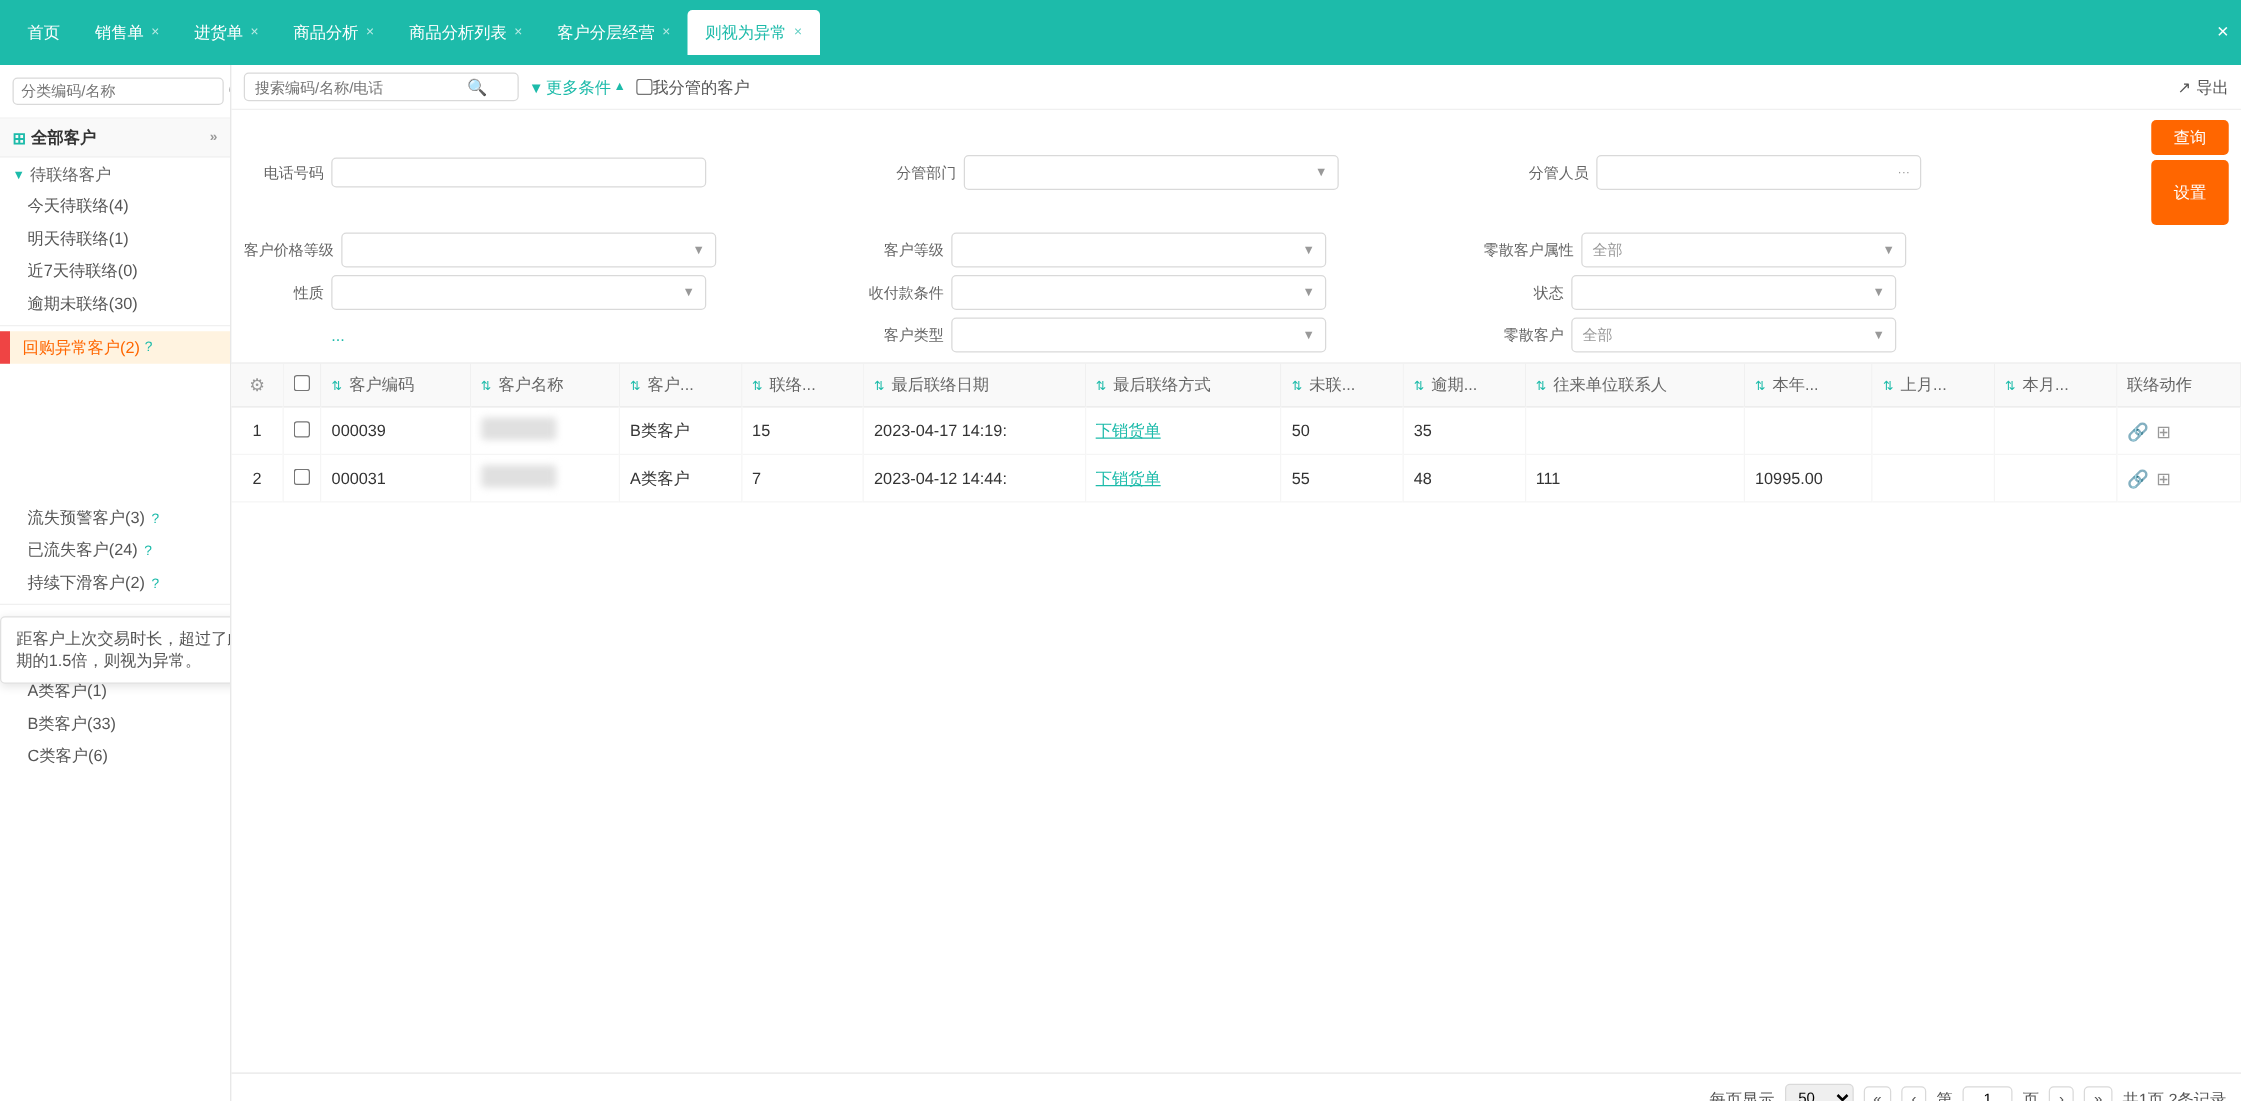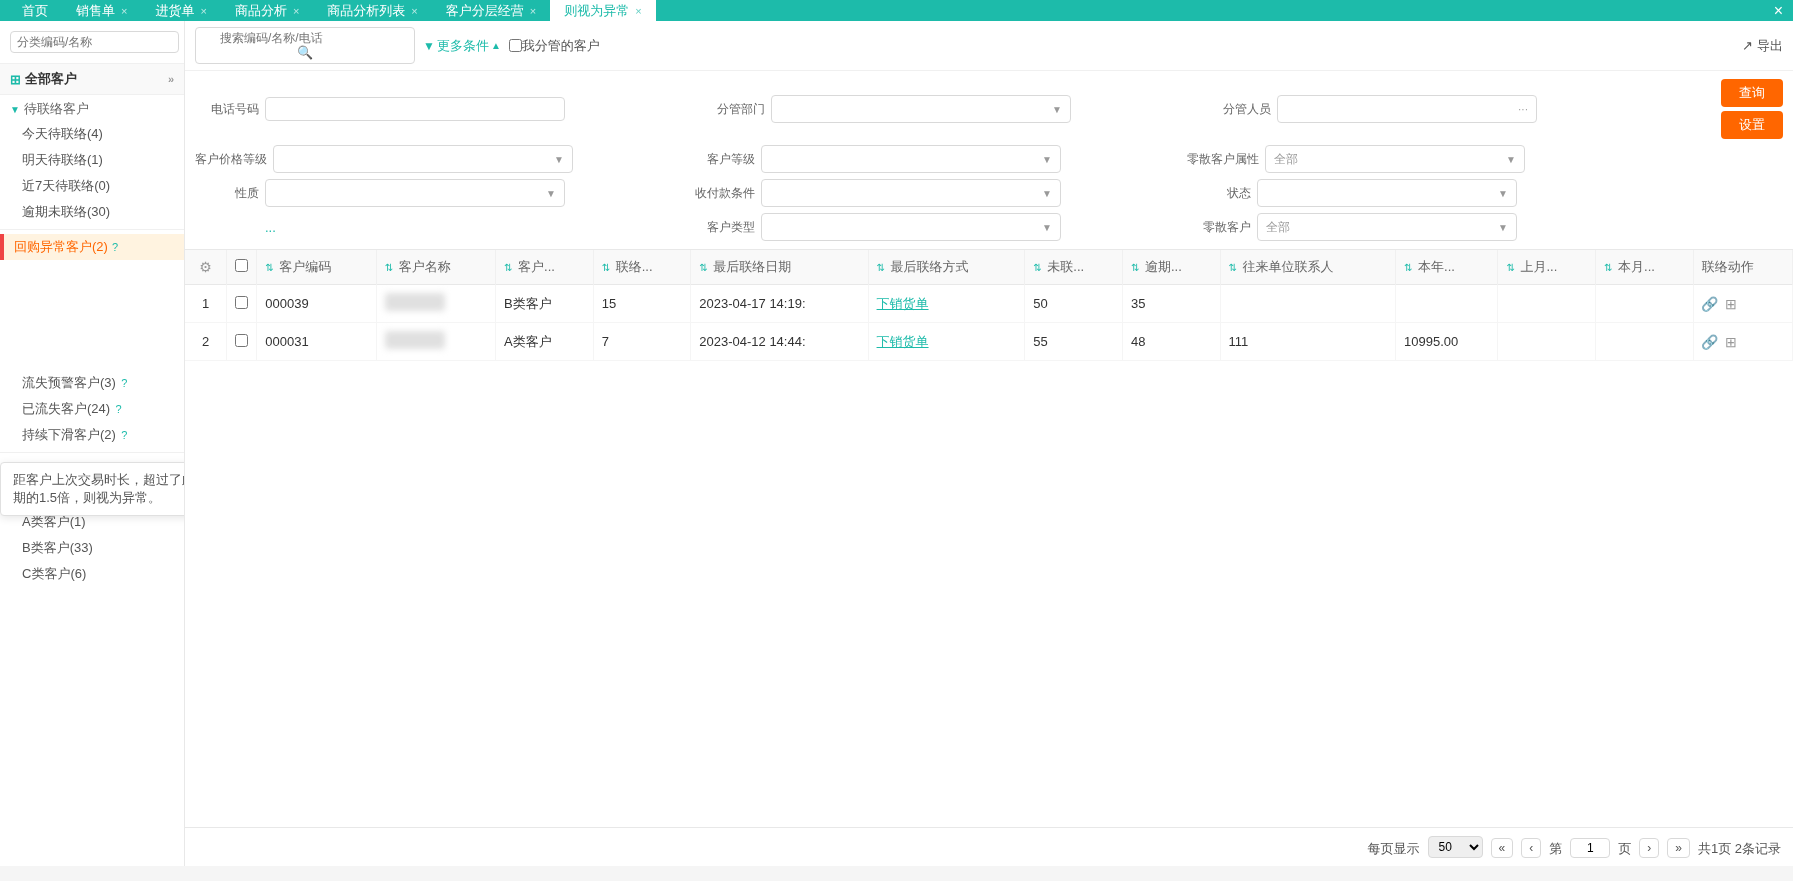--- a/index.html
+++ b/index.html
@@ -1,21 +1,21 @@
 <!DOCTYPE html>
 <html><head>
   <meta charset="utf-8">
   <style>
     * { box-sizing: border-box; margin: 0; padding: 0; font-family: 'Microsoft YaHei', Arial, sans-serif; font-size: 13px; }
     body { background: #f5f5f5; overflow: hidden; width: 1793px; height: 881px; }
 
     
     .top-nav {
       background: #1dbbaa;
-      height: 21px;
+      height: 52px;
       display: flex;
       align-items: center;
       padding: 0 8px;
       color: white;
       position: relative;
     }
     .nav-item {
       padding: 0 14px;
       height: 36px;
       display: flex;
@@ -95,21 +95,21 @@
     .sidebar-group-label .triangle { color: #1dbbaa; margin-right: 4px; font-size: 10px; }
     .sidebar-item {
       padding: 4px 10px 4px 22px;
       color: #555;
       font-size: 12px;
       cursor: pointer;
       white-space: nowrap;
       overflow: hidden;
       text-overflow: ellipsis;
     }
-    .sidebar-item.active { background: #fff3e0; color: #f60; border-left: 4px solid #ef4444; }
+    .sidebar-item.active { background: #fff3e0; color: #f60; border-left: 8px solid #ef4444; }
     .sidebar-divider { height: 1px; background: #f0f0f0; margin: 4px 0; }
 
     
     .tooltip-box {
       position: absolute;
       left: 0;
       top: 228px;
       background: white;
       border: 1px solid #e0e0e0;
       border-radius: 4px;
@@ -151,21 +151,20 @@
       border-bottom: 1px solid #f0f0f0;
       flex-shrink: 0;
     }
     .filter-search-box {
       display: flex;
       align-items: center;
       border: 1px solid #d9d9d9;
       border-radius: 4px;
       padding: 3px 8px;
       width: 220px;
-      flex-direction: column;
     }
     .filter-search-box input {
       border: none;
       outline: none;
       font-size: 12px;
       width: 180px;
     }
     .filter-search-box .icon { color: #1dbbaa; }
     .more-conditions {
       display: flex;
@@ -262,21 +261,21 @@
       padding: 5px 18px;
       font-size: 13px;
       cursor: pointer;
       white-space: nowrap;
     }
     .btn-settings {
       background: #f60;
       color: white;
       border: none;
       border-radius: 4px;
-      padding: 5px 18px;
+      padding: 17px 18px;
       font-size: 13px;
       cursor: pointer;
       white-space: nowrap;
     }
     .btn-more {
       color: #1dbbaa;
       background: none;
       border: none;
       cursor: pointer;
       font-size: 13px;

